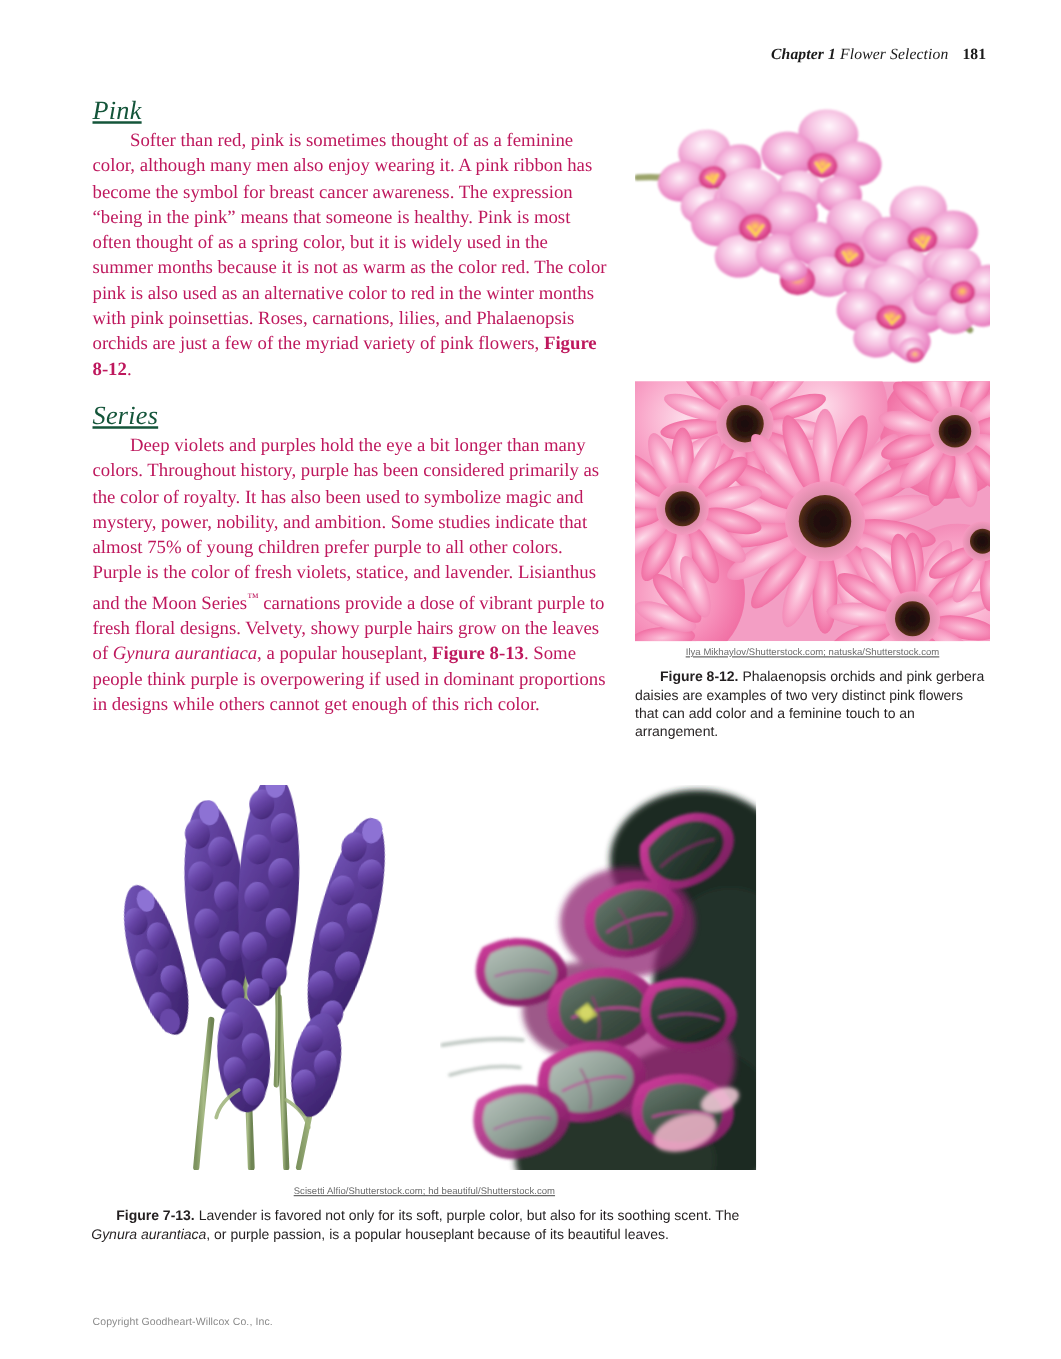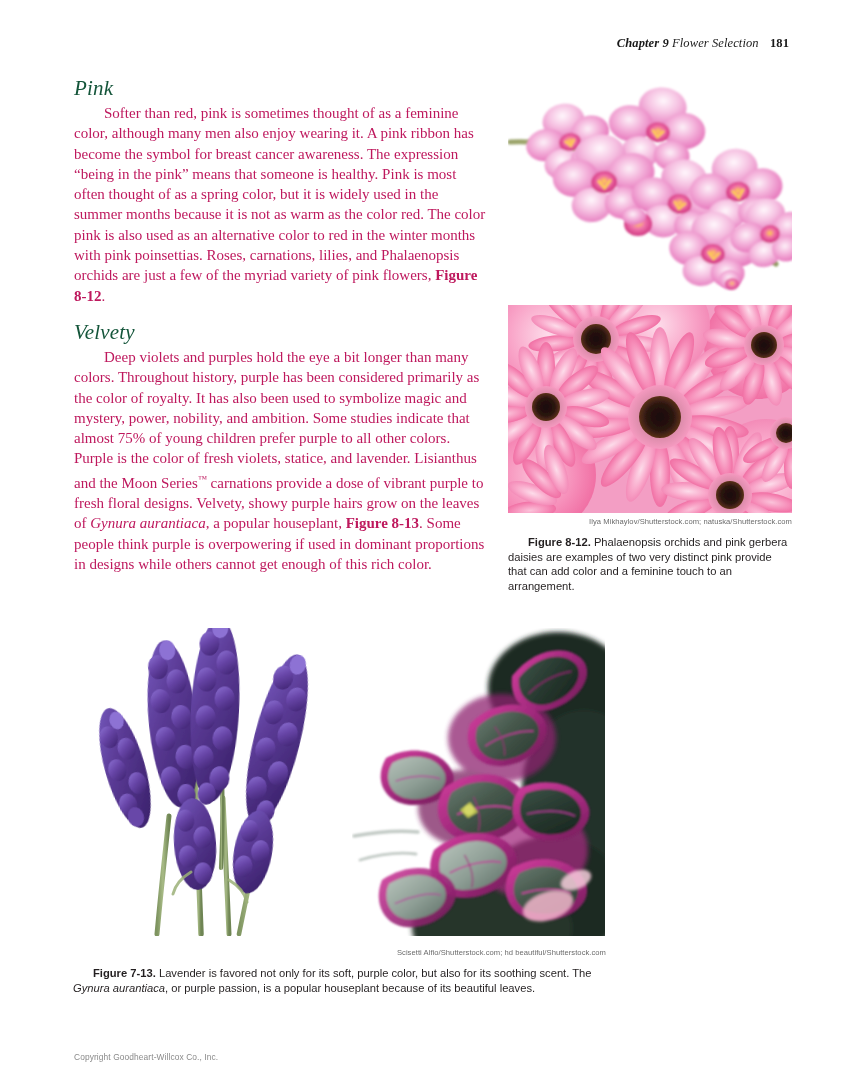--- a/index.html
+++ b/index.html
@@ -38,20 +38,21 @@
     width: 416px;
   }
   h2.section-heading {
     font-family: "Liberation Serif", serif;
     font-style: italic;
     font-weight: normal;
     font-size: 21px;
     color: #14553a;
     margin: 0 0 2px 0;
     letter-spacing: 0.2px;
+    text-decoration: underline;
   }
   h2.section-heading.purple-head {
     margin-top: 14px;
   }
   p.body-text {
     font-family: "Liberation Serif", serif;
     font-size: 15px;
     line-height: 20.3px;
     margin: 0;
     text-indent: 30px;
@@ -68,23 +69,24 @@
   }
   .photo {
     position: relative;
     overflow: hidden;
     background: #ffffff;
   }
   .credit {
     font-family: "Liberation Sans", sans-serif;
     font-size: 7.6px;
     color: #6b6b6b;
-    text-align: right;
+    text-align: center;
     letter-spacing: 0.05px;
     white-space: nowrap;
+    text-decoration: underline;
   }
   .caption {
     font-family: "Liberation Sans", sans-serif;
     font-size: 11.2px;
     line-height: 14.6px;
     color: #231f20;
   }
   .caption .fignum { font-weight: bold; padding-left: 20px; }
   .caption .ital { font-style: italic; }
 
@@ -125,31 +127,31 @@
     font-size: 8.4px;
     color: #8a8a8a;
     letter-spacing: 0.1px;
     margin-top: 48px;
   }
 </style>
 </head>
 <body>
 
 <div class="running-head">
-  <span class="rh-chapter">Chapter 9</span>
+  <span class="rh-chapter">Chapter 1</span>
   <span class="rh-title">Flower Selection</span>
   <span class="rh-page">181</span>
 </div>
 
 <div class="text-column">
 
   <h2 class="section-heading">Pink</h2>
   <p class="body-text"><span>Softer than red, pink is sometimes thought of as a feminine color, although many men also enjoy wearing it. A pink ribbon has become the symbol for breast cancer awareness. The expression “being in the pink” means that someone is healthy. Pink is most often thought of as a spring color, but it is widely used in the summer months because it is not as warm as the color red. The color pink is also used as an alternative color to red in the winter months with pink poinsettias. Roses, carnations, lilies, and Phalaenopsis orchids are just a few of the myriad variety of pink flowers, </span><span class="bold">Figure 8-12</span><span>.</span></p>
 
-  <h2 class="section-heading purple-head">Velvety</h2>
+  <h2 class="section-heading purple-head">Series</h2>
   <p class="body-text"><span>Deep violets and purples hold the eye a bit longer than many colors. Throughout history, purple has been considered primarily as the color of royalty. It has also been used to symbolize magic and mystery, power, nobility, and ambition. Some studies indicate that almost 75% of young children prefer purple to all other colors. Purple is the color of fresh violets, statice, and lavender. Lisianthus and the Moon Series</span><span class="tm">™</span><span> carnations provide a dose of vibrant purple to fresh floral designs. Velvety, showy purple hairs grow on the leaves of </span><span class="ital">Gynura aurantiaca</span><span>, a popular houseplant, </span><span class="bold">Figure 8-13</span><span>. Some people think purple is overpowering if used in dominant proportions in designs while others cannot get enough of this rich color.</span></p>
 
 </div>
 
 <div class="fig" style="left:508px; top:84px; width:284px; height:208px;">
   <div class="photo" style="width:284px;height:208px;">
     <svg class="orchid-canvas" viewBox="0 0 284 208" preserveAspectRatio="none">
       <defs>
         <radialGradient id="petalG" cx="45%" cy="40%" r="70%">
           <stop offset="0%" stop-color="#fdf0f8"></stop>
@@ -442,21 +444,21 @@
           <circle cx="-6" cy="0" r="16" fill="url(#gdisc)"></circle>
           <circle cx="-6" cy="0" r="10" fill="url(#gcenter)"></circle>
         </g>
       </g>
     </svg>
   </div>
 </div>
 
 <div class="fig" style="left:508px; top:517px; width:284px;">
   <div class="credit">Ilya Mikhaylov/Shutterstock.com; natuska/Shutterstock.com</div>
-  <div class="caption" style="margin-top:9px;"><span class="fignum">Figure 8-12.</span><span> Phalaenopsis orchids and pink gerbera daisies are examples of two very distinct pink provide that can add color and a feminine touch to an arrangement.</span></div>
+  <div class="caption" style="margin-top:9px;"><span class="fignum">Figure 8-12.</span><span> Phalaenopsis orchids and pink gerbera daisies are examples of two very distinct pink flowers that can add color and a feminine touch to an arrangement.</span></div>
 </div>
 
 <div class="fig" style="left:73px; top:628px; width:272px; height:308px;">
   <div class="photo" style="width:272px;height:308px;">
     <svg class="lavender-canvas" viewBox="0 0 272 308" preserveAspectRatio="none">
       <defs>
         <linearGradient id="lavFlo" x1="0" y1="0" x2="0.6" y2="1">
           <stop offset="0%" stop-color="#7a5fc4"></stop>
           <stop offset="45%" stop-color="#5b3b96"></stop>
           <stop offset="100%" stop-color="#3e2470"></stop>

